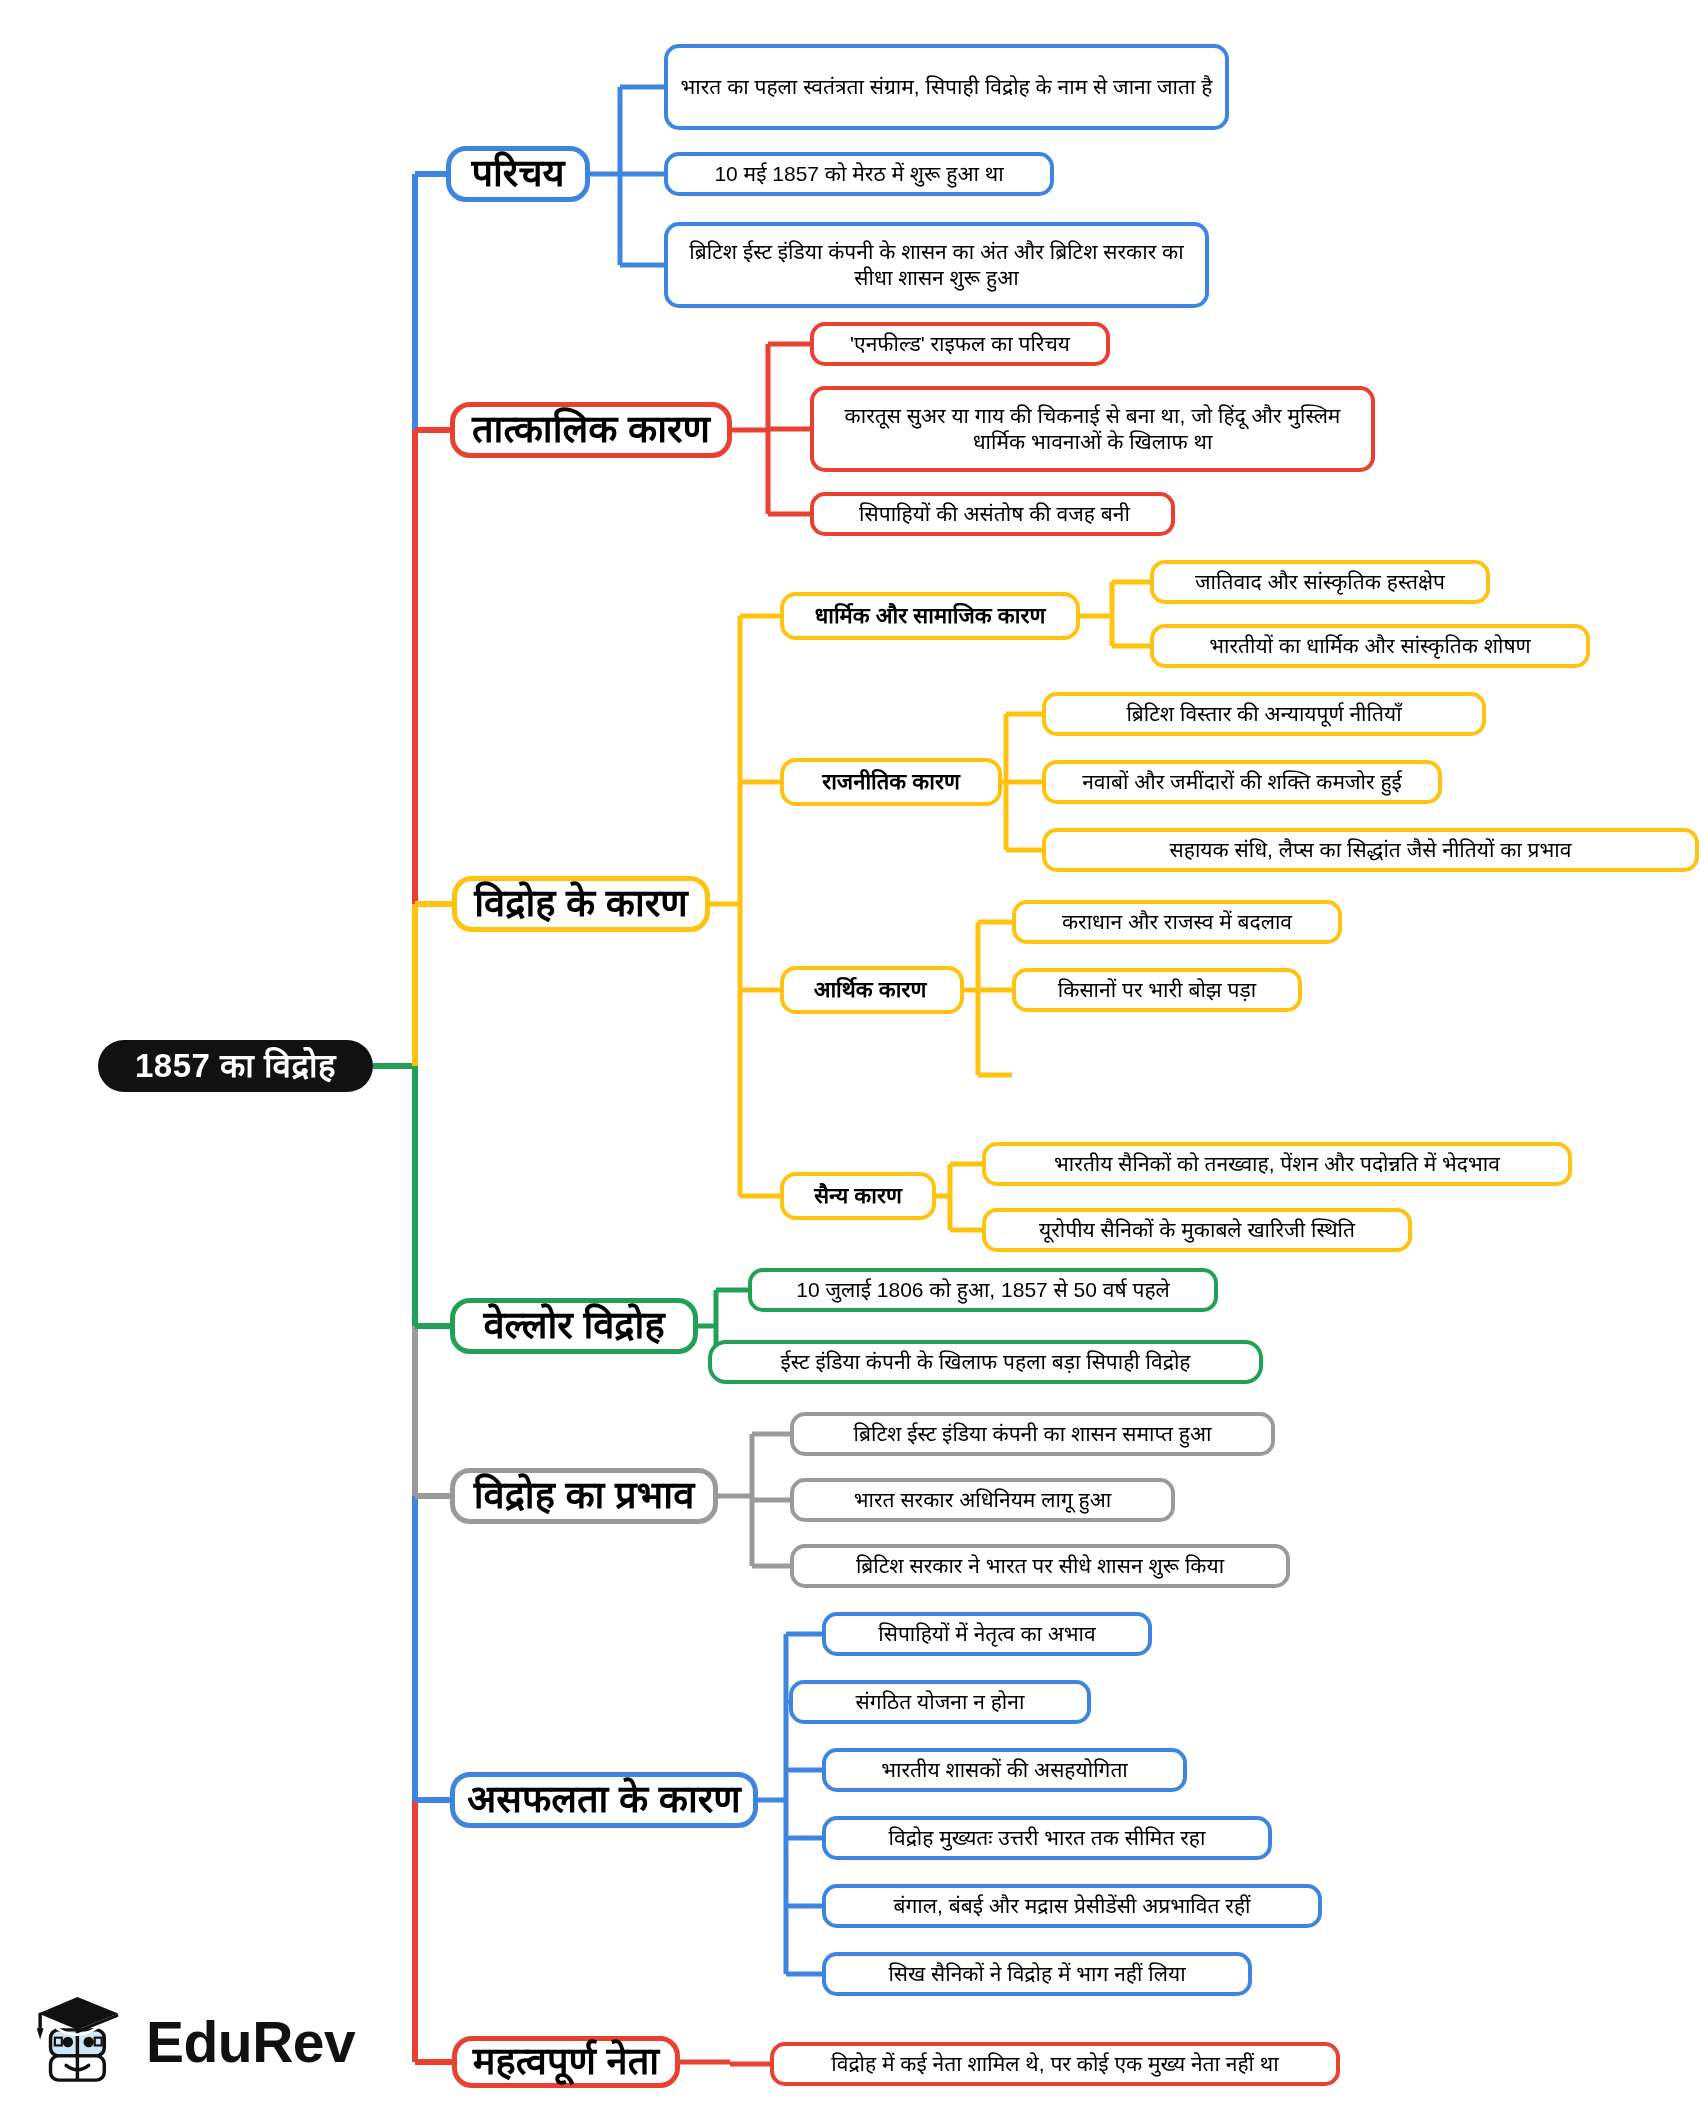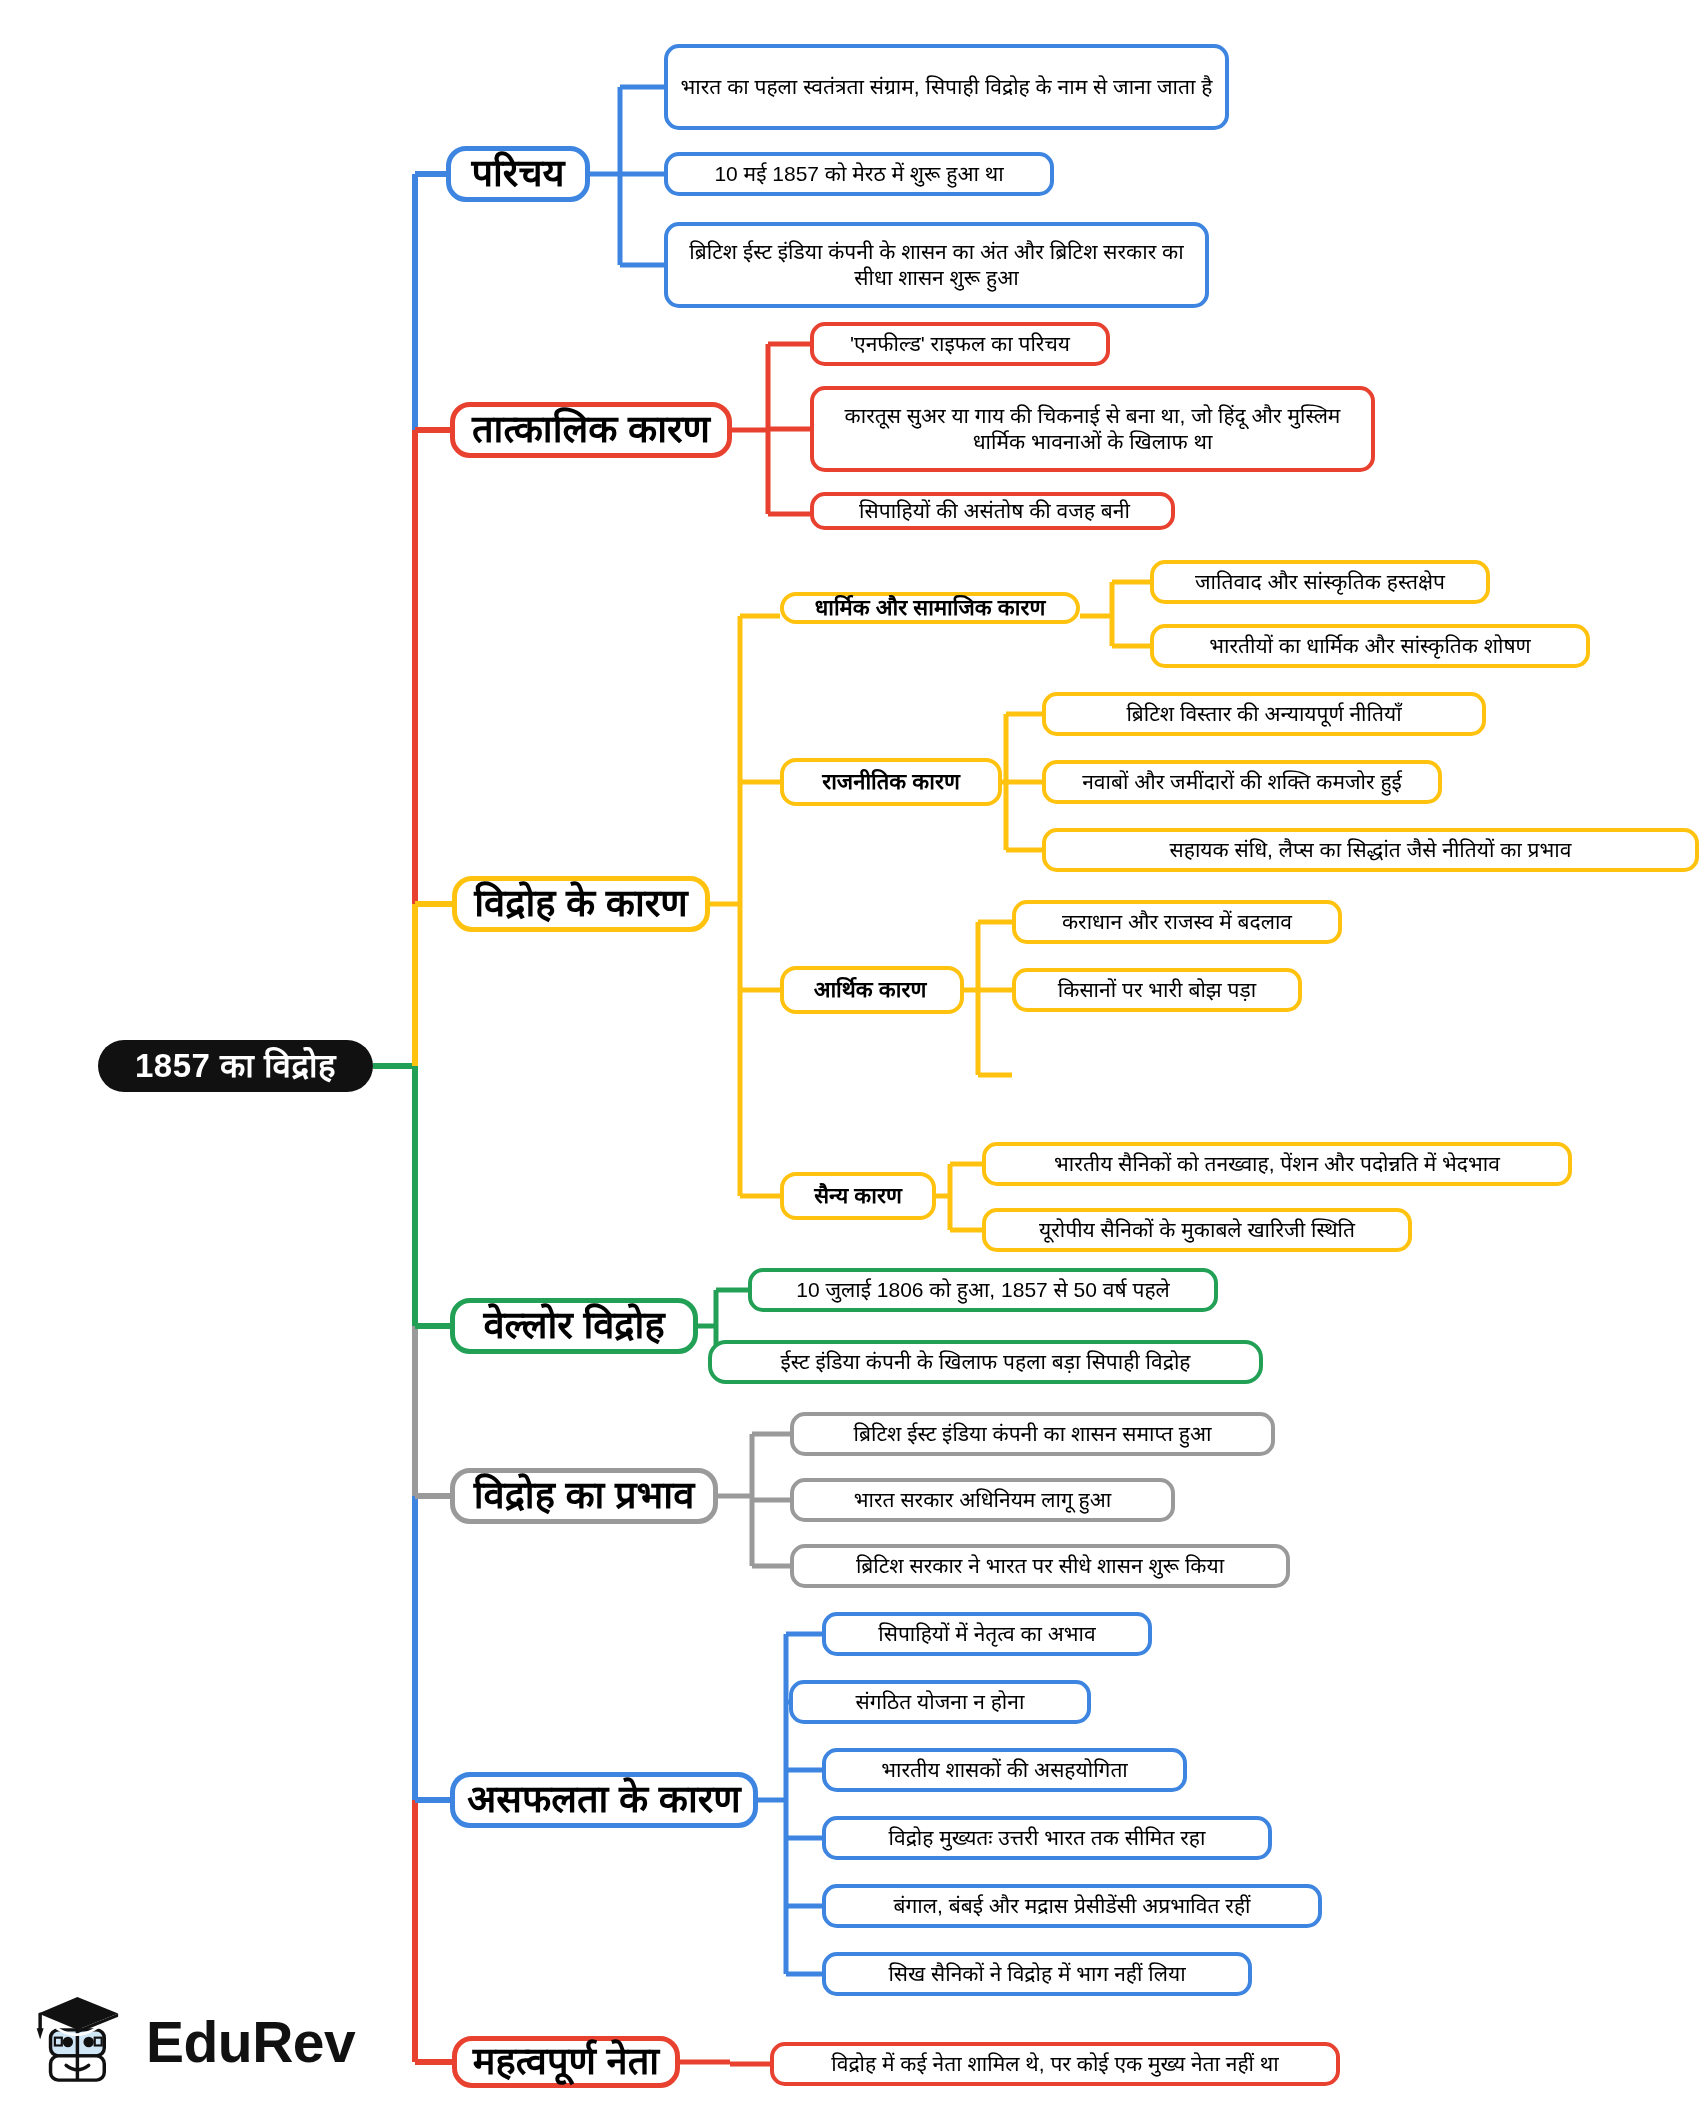--- a/index.html
+++ b/index.html
@@ -170,25 +170,25 @@
   <div class="node lvl1 c-blue" style="left:446px; top:146px; width:144px; height:56px;">परिचय</div>
 
   <div class="node lvl3 c-blue" style="left:664px; top:44px; width:565px; height:86px;">भारत का पहला स्वतंत्रता संग्राम, सिपाही विद्रोह के नाम से जाना जाता है</div>
   <div class="node lvl3 c-blue" style="left:664px; top:152px; width:390px; height:44px;">10 मई 1857 को मेरठ में शुरू हुआ था</div>
   <div class="node lvl3 c-blue" style="left:664px; top:222px; width:545px; height:86px;">ब्रिटिश ईस्ट इंडिया कंपनी के शासन का अंत और ब्रिटिश सरकार का सीधा शासन शुरू हुआ</div>
 
   <div class="node lvl1 c-red" style="left:450px; top:402px; width:282px; height:56px;">तात्कालिक कारण</div>
 
   <div class="node lvl3 c-red" style="left:810px; top:322px; width:300px; height:44px;">'एनफील्ड' राइफल का परिचय</div>
   <div class="node lvl3 c-red" style="left:810px; top:386px; width:565px; height:86px;">कारतूस सुअर या गाय की चिकनाई से बना था, जो हिंदू और मुस्लिम धार्मिक भावनाओं के खिलाफ था</div>
-  <div class="node lvl3 c-red" style="left:810px; top:492px; width:365px; height:38px;padding-left:16px;">सिपाहियों की असंतोष की वजह बनी</div>
+  <div class="node lvl3 c-red" style="left:810px; top:492px; width:365px; height:44px;padding-left:16px;">सिपाहियों की असंतोष की वजह बनी</div>
 
   <div class="node lvl1 c-yellow" style="left:452px; top:876px; width:258px; height:56px;">विद्रोह के कारण</div>
 
-  <div class="node lvl2 c-yellow" style="left:780px; top:592px; width:300px; height:32px;">धार्मिक और सामाजिक कारण</div>
+  <div class="node lvl2 c-yellow" style="left:780px; top:592px; width:300px; height:48px;">धार्मिक और सामाजिक कारण</div>
   <div class="node lvl3 c-yellow" style="left:1150px; top:560px; width:340px; height:44px;">जातिवाद और सांस्कृतिक हस्तक्षेप</div>
   <div class="node lvl3 c-yellow" style="left:1150px; top:624px; width:440px; height:44px;">भारतीयों का धार्मिक और सांस्कृतिक शोषण</div>
 
   <div class="node lvl2 c-yellow" style="left:780px; top:758px; width:222px; height:48px;">राजनीतिक कारण</div>
   <div class="node lvl3 c-yellow" style="left:1042px; top:692px; width:444px; height:44px;">ब्रिटिश विस्तार की अन्यायपूर्ण नीतियाँ</div>
   <div class="node lvl3 c-yellow" style="left:1042px; top:760px; width:400px; height:44px;">नवाबों और जमींदारों की शक्ति कमजोर हुई</div>
   <div class="node lvl3 c-yellow" style="left:1042px; top:828px; width:657px; height:44px;text-align:center;">सहायक संधि, लैप्स का सिद्धांत जैसे नीतियों का प्रभाव</div>
 
   <div class="node lvl2 c-yellow" style="left:780px; top:966px; width:184px; height:48px;padding-left:8px;">आर्थिक कारण</div>
   <div class="node lvl3 c-yellow" style="left:1012px; top:900px; width:330px; height:44px;">कराधान और राजस्व में बदलाव</div>

